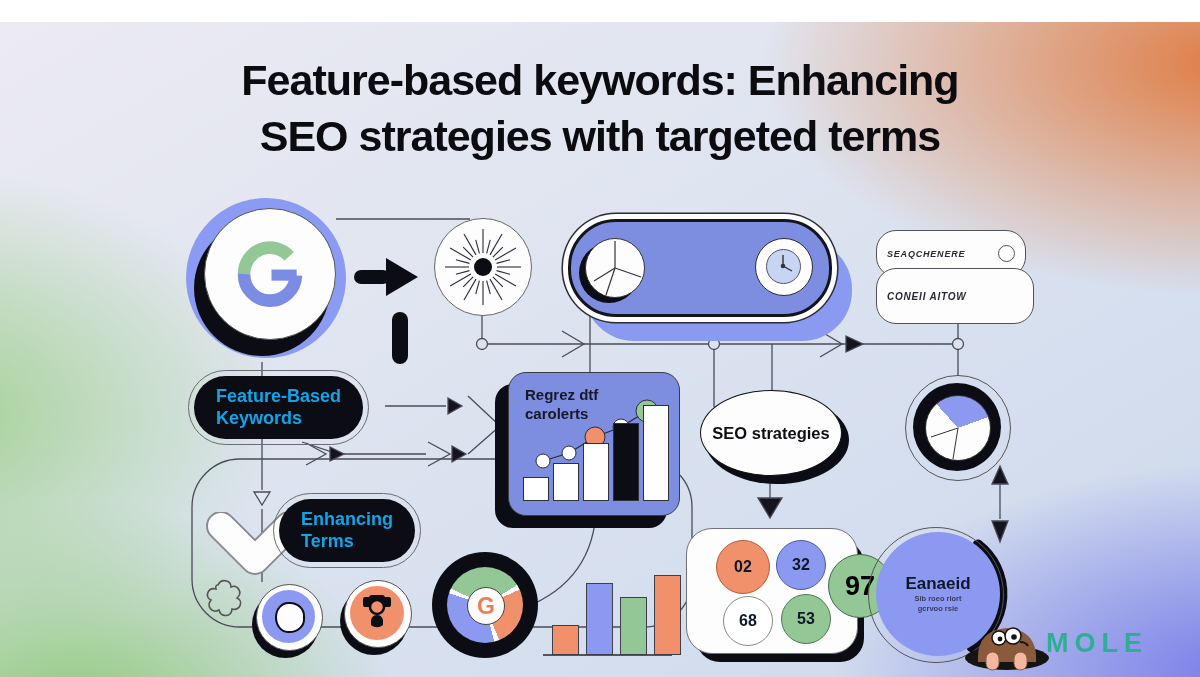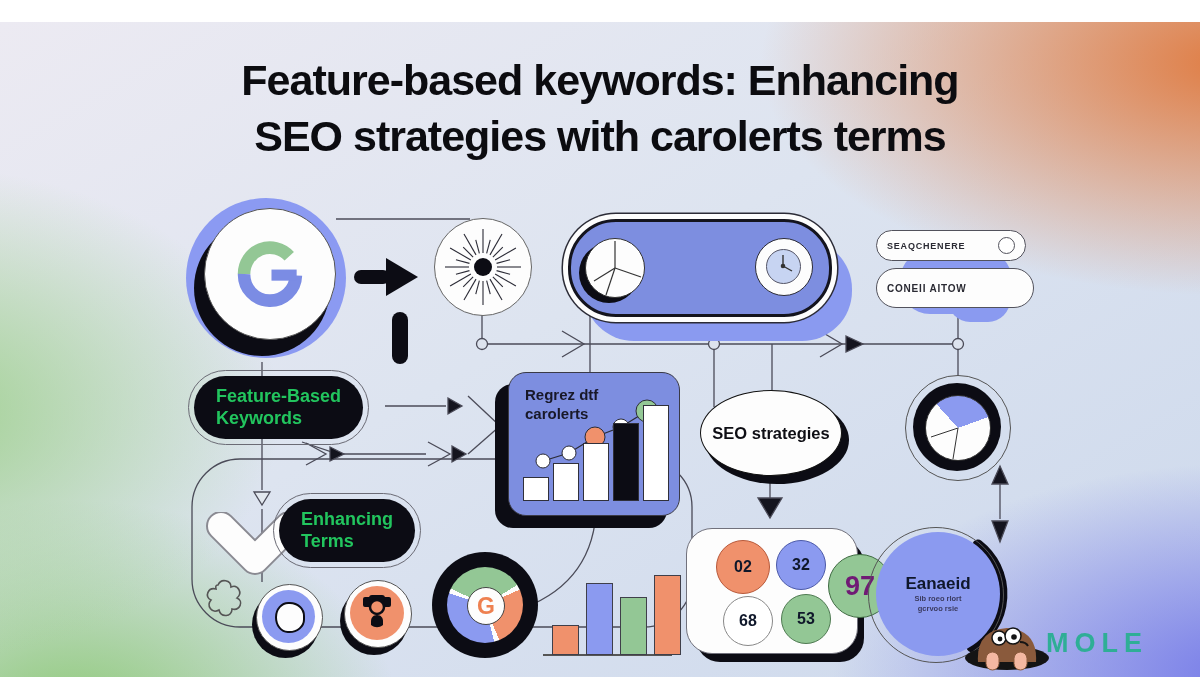--- a/index.html
+++ b/index.html
@@ -20,32 +20,32 @@
     font-size:43px;font-weight:bold;line-height:56px;letter-spacing:-1px;
   }
   
   .g-ring{left:186px;top:176px;width:160px;height:160px;border-radius:50%;background:#8b9af2;}
   .g-black{position:absolute;left:8px;top:22px;width:136px;height:136px;border-radius:50%;background:#0c0c14;}
   .g-white{position:absolute;left:18px;top:10px;width:130px;height:130px;border-radius:50%;background:#fdfdfd;border:1px solid #555;}
   
   .sunburst{left:434px;top:196px;width:96px;height:96px;border-radius:50%;background:#fdfdfd;border:1.4px solid #666;}
   
   .ringwrap{border:1.5px solid #6b6b75;border-radius:40px;padding:5px;background:transparent;}
-  .blackpill{background:#0c0c14;border-radius:32px;color:#22c55e;font-weight:bold;font-size:18px;line-height:1.2;padding:10px 22px;}
+  .blackpill{background:#0c0c14;border-radius:32px;color:#0ea5e9;font-weight:bold;font-size:18px;line-height:1.2;padding:10px 22px;}
   
   .kpill{left:568px;top:197px;width:258px;height:92px;border-radius:48px;background:#7d8ee0;border:3px solid #14141e;
          box-shadow:0 0 0 5px #fdfdfd,0 0 0 6.5px #2b2b36,18px 22px 0 2px #8a9af0;display:flex;align-items:center;}
   .kpill .piecirc{position:absolute;left:14px;top:16px;width:58px;height:58px;border-radius:50%;background:#fdfdfd;border:1.5px solid #333;box-shadow:-6px 5px 0 0 #0c0c14;}
   .kpill .ktext{position:absolute;left:92px;top:24px;font-size:16px;font-weight:bold;color:#16162a;line-height:21px;}
   .kpill .clockring{position:absolute;right:16px;top:16px;width:56px;height:56px;border-radius:50%;background:#fdfdfd;border:1.5px solid #2b2b36;}
   .kpill .clockface{position:absolute;left:10px;top:10px;width:33px;height:33px;border-radius:50%;background:#c7d4f2;border:1px solid #556;}
   
   .blob{background:#8a9af0;border-radius:30px;}
   .searchpill{background:#fdfdfd;border:1.6px solid #52525c;border-radius:20px;display:flex;align-items:center;
-              font-size:9px;font-weight:bold;letter-spacing:.8px;color:#2a2a33;padding:0 10px;}
+              font-size:9px;font-weight:bold;letter-spacing:.8px;color:#2a2a33;padding:8px 10px;font-style:italic;}
   .sp-circle{margin-left:auto;width:15px;height:15px;border-radius:50%;border:1.6px solid #52525c;background:#fff;}
   
   .chartcard{left:508px;top:350px;width:170px;height:142px;border-radius:18px;background:#7d8ee0;border:1px solid #3a3a46;
              box-shadow:-13px 12px 0 0 #0c0c14;}
   .chartcard .cclabel{position:absolute;left:16px;top:12px;font-size:15px;font-weight:bold;color:#181828;line-height:19px;}
   .chartcard .bar{position:absolute;bottom:14px;border:1px solid #30303a;}
   
   .seoellipse{left:700px;top:368px;width:140px;height:84px;border-radius:50%;background:#fdfdfd;border:1.6px solid #111;
               box-shadow:6px 7px 0 1px #0c0c14;display:flex;align-items:center;justify-content:center;
               font-size:16.5px;font-weight:bold;color:#0e0e14;}
@@ -53,21 +53,21 @@
   .pie-outline{left:905px;top:353px;width:104px;height:104px;border-radius:50%;border:1.2px solid #555;}
   .pie-black{position:absolute;left:7px;top:7px;width:88px;height:88px;border-radius:50%;background:#0c0c14;}
   .pie-inner{position:absolute;left:12px;top:12px;width:64px;height:64px;border-radius:50%;border:1px solid #333;
              background:conic-gradient(from 318deg,#8b9af0 0 112deg,#fdfdfd 112deg 360deg);}
   
   .numcard{left:686px;top:506px;width:170px;height:124px;border-radius:26px;background:#fdfdfd;border:1.4px solid #71717c;
            box-shadow:8px 10px 0 -2px #0c0c14;}
   .numcirc{position:absolute;border-radius:50%;display:flex;align-items:center;justify-content:center;
            font-size:16px;font-weight:bold;color:#0f172a;border:1.2px solid #555;}
   .bignum{left:828px;top:532px;width:62px;height:62px;border-radius:50%;background:#93c795;border:1.6px solid #3f6b42;
-          display:flex;align-items:center;justify-content:center;font-size:27px;font-weight:900;color:#701a75;}
+          display:flex;align-items:center;justify-content:center;font-size:27px;font-weight:900;color:#000000;}
   
   .earn-outline{left:868px;top:505px;width:134px;height:134px;border-radius:50%;border:1.2px solid #555;}
   .earncirc{left:876px;top:510px;width:124px;height:124px;border-radius:50%;background:#8b9af0;
             display:flex;flex-direction:column;align-items:center;justify-content:center;text-align:center;}
   .earncirc .et{font-size:17px;font-weight:bold;color:#0f172a;}
   .earncirc .es{font-size:7.5px;font-weight:bold;color:#3a3a5e;line-height:10px;}
   
   .badge-outer{border-radius:50%;background:#fdfdfd;border:1.4px solid #555;}
   .blueshadow{box-shadow:-4px 7px 0 0 #0c0c14;}
   .badge-blue{position:absolute;left:5px;top:5px;width:53px;height:53px;border-radius:50%;background:#8b9af0;}
@@ -127,21 +127,21 @@
     <path d="M992 499 L1008 499 L1000 520 Z" fill="#14141e"></path>
     <path d="M596 492 Q 590 565 515 589"></path>
     <path d="M743 570 L747 576"></path>
       <path d="M800 566 L804 573"></path>
     <path d="M543 633 H672" stroke-width="2" stroke="#555"></path>
     <path d="M978 523 A62 62 0 0 1 972 625" stroke="#0c0c14" stroke-width="11" stroke-linecap="round"></path>
   </svg>
 
   <div class="abs title">
     <div>Feature-based keywords: Enhancing</div>
-    <div>SEO strategies with carolerts terms</div>
+    <div>SEO strategies with targeted terms</div>
   </div>
 
   <div class="abs g-ring">
     <div class="g-black"></div>
     <div class="g-white">
       <svg width="74" height="74" style="margin:28px 0 0 28px" viewBox="0 0 100 100">
         <path d="M15 50 A35 35 0 0 1 76 26" stroke="#93c795" stroke-width="17" fill="none"></path>
         <path d="M15 50 A35 35 0 0 0 85 52" stroke="#7b8ce4" stroke-width="17" fill="none"></path>
         <rect x="52" y="44" width="34" height="15" fill="#7b8ce4"></rect>
       </svg>

